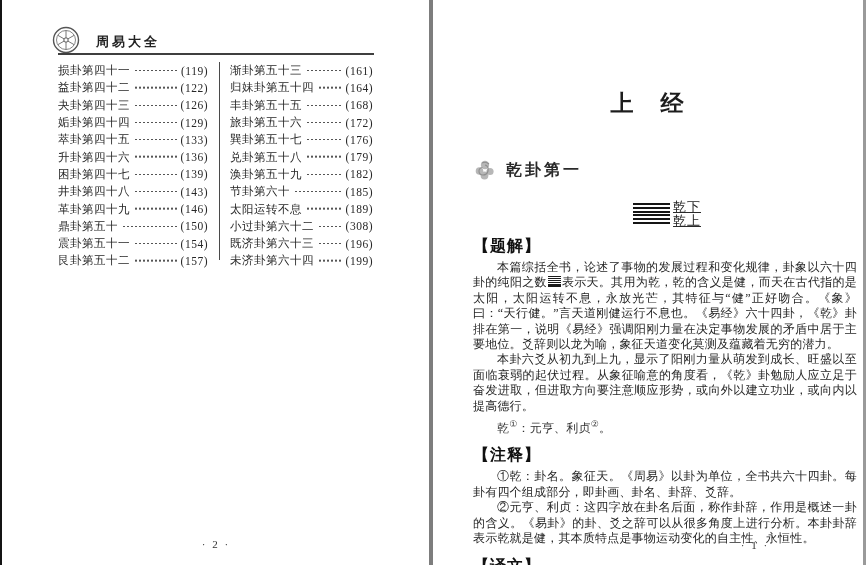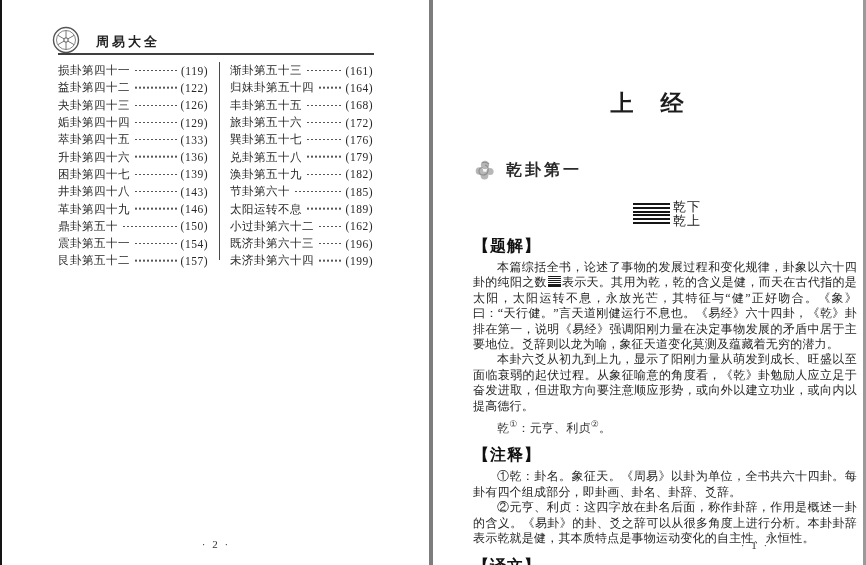--- a/index.html
+++ b/index.html
@@ -30,21 +30,21 @@
   .toc-page{flex:none;letter-spacing:0.5px;}
   .lp-footer{position:absolute;left:56px;top:538px;width:316px;text-align:center;font-size:11px;letter-spacing:2px;color:#333;}
 
   
   #right-page{position:absolute;left:433px;top:0;width:430px;height:565px;border-radius:21px;}
   #rp-flow{position:absolute;left:40px;top:88px;width:384px;}
   .part-title{text-align:center;font-size:23px;font-weight:bold;letter-spacing:2px;color:#1c1c1c;transform:translateX(-17px);}
   .chapter-row{display:flex;align-items:center;gap:9px;margin-top:39px;height:24px;}
   .chapter-ornament{width:24px;height:24px;flex:none;}
   .chapter-title{font-size:16px;font-weight:bold;letter-spacing:3px;color:#2a2a2a;}
-  .hexagram-row{display:flex;align-items:center;margin:18px 0 4px 160px;}
+  .hexagram-row{display:flex;align-items:center;margin:18px 0 4px 160px;text-decoration:underline;}
   .hex-bars{width:37px;flex:none;}
   .hex-bar{height:2.1px;background:#151515;margin-bottom:1.6px;}
   .hex-bar:last-child{margin-bottom:0;}
   .hex-labels{margin-left:3px;font-size:13px;line-height:13.5px;color:#222;letter-spacing:1px;}
   .sec-label{font-size:16px;font-weight:bold;color:#111;margin:9px 0 3px;letter-spacing:1px;}
   .body-p{font-size:12px;line-height:15.4px;text-align:justify;text-indent:2em;margin:0;color:#262626;letter-spacing:0.2px;}
   .kai{color:#333;}
   .quote-p{margin:7px 0 5px;}
   sup{font-size:9px;line-height:0;}
   .inline-hex{display:inline-block;width:13px;height:11px;vertical-align:-1px;margin:0 1px;
@@ -184,21 +184,21 @@
           <span class="toc-page">(185)</span>
         </div>
         <div class="toc-row">
           <span class="toc-title">太阳运转不息</span>
           <span class="toc-leader"></span>
           <span class="toc-page">(189)</span>
         </div>
         <div class="toc-row">
           <span class="toc-title">小过卦第六十二</span>
           <span class="toc-leader"></span>
-          <span class="toc-page">(162)</span>
+          <span class="toc-page">(308)</span>
         </div>
         <div class="toc-row">
           <span class="toc-title">既济卦第六十三</span>
           <span class="toc-leader"></span>
           <span class="toc-page">(196)</span>
         </div>
         <div class="toc-row">
           <span class="toc-title">未济卦第六十四</span>
           <span class="toc-leader"></span>
           <span class="toc-page">(199)</span>

